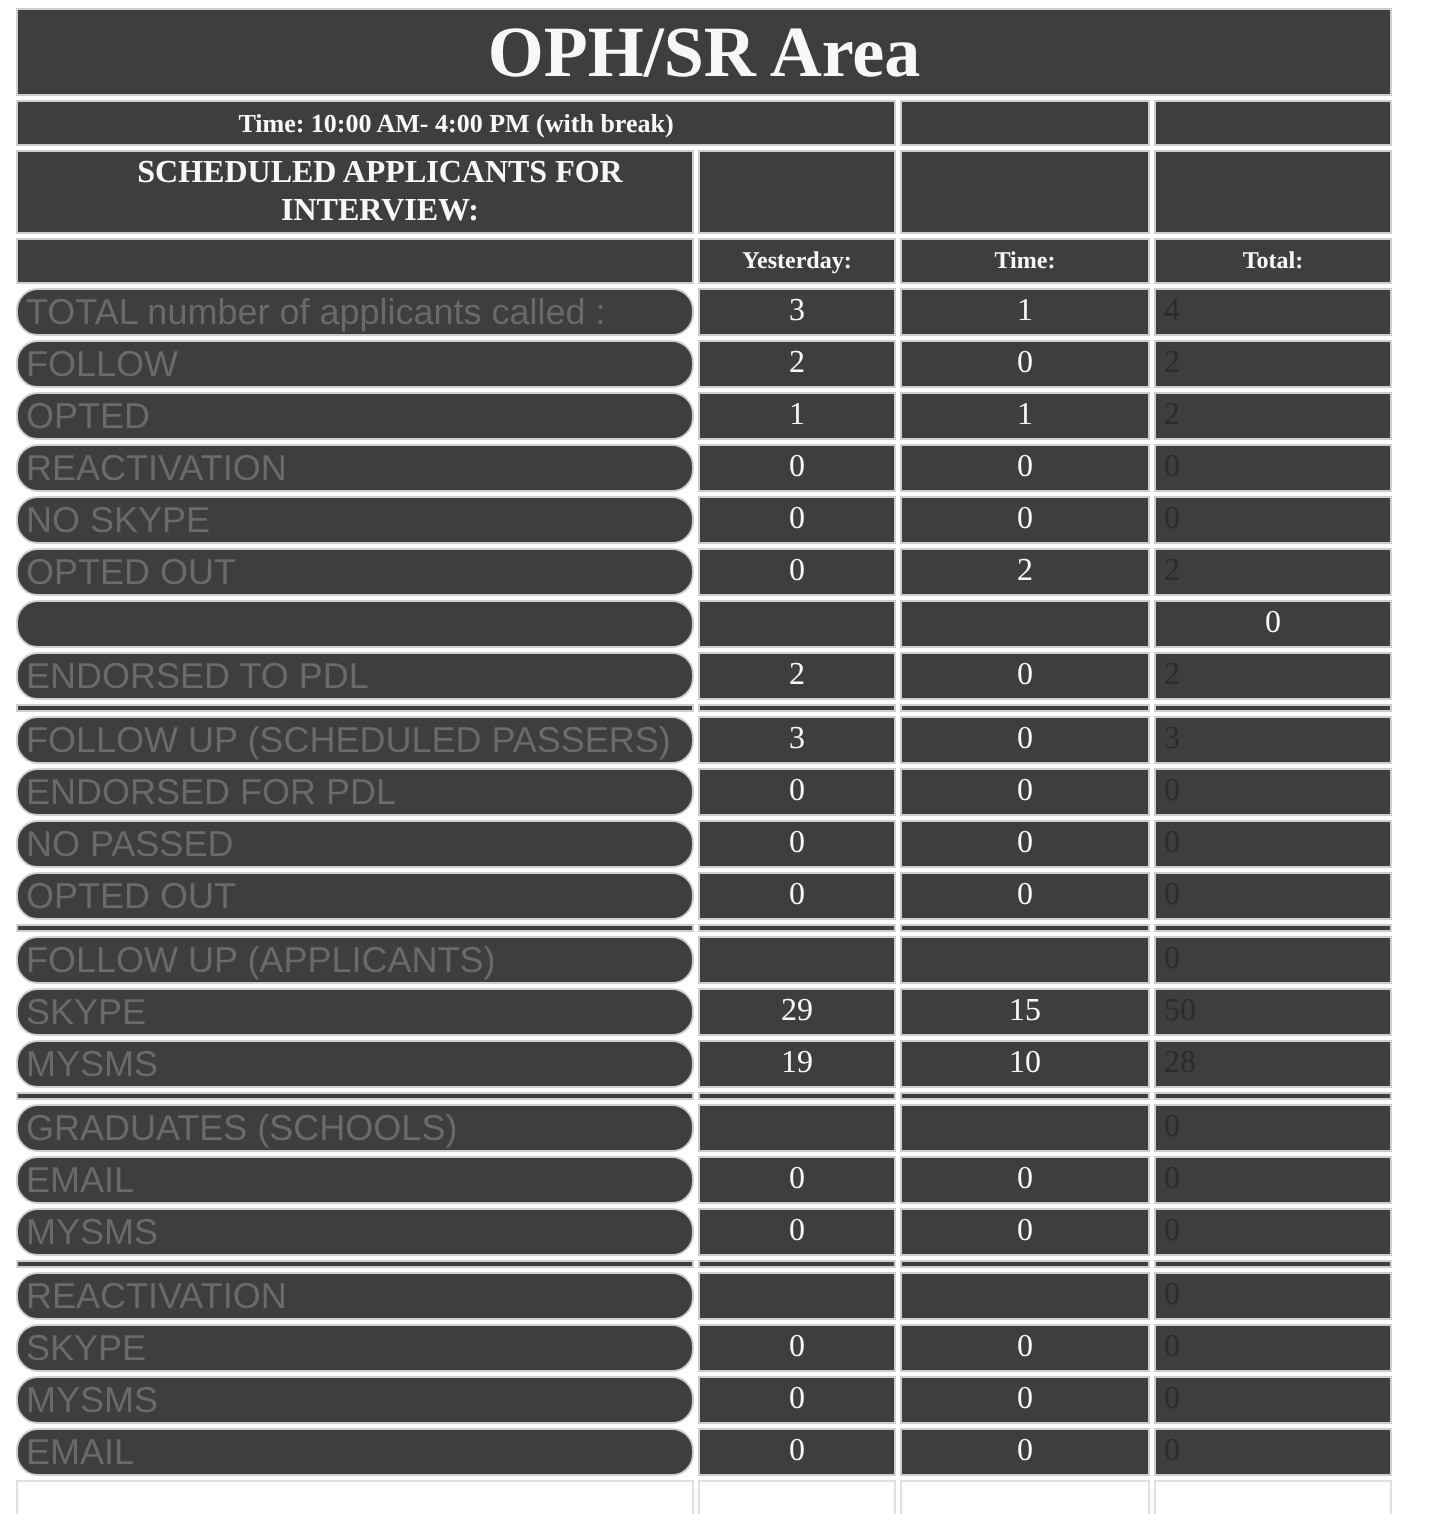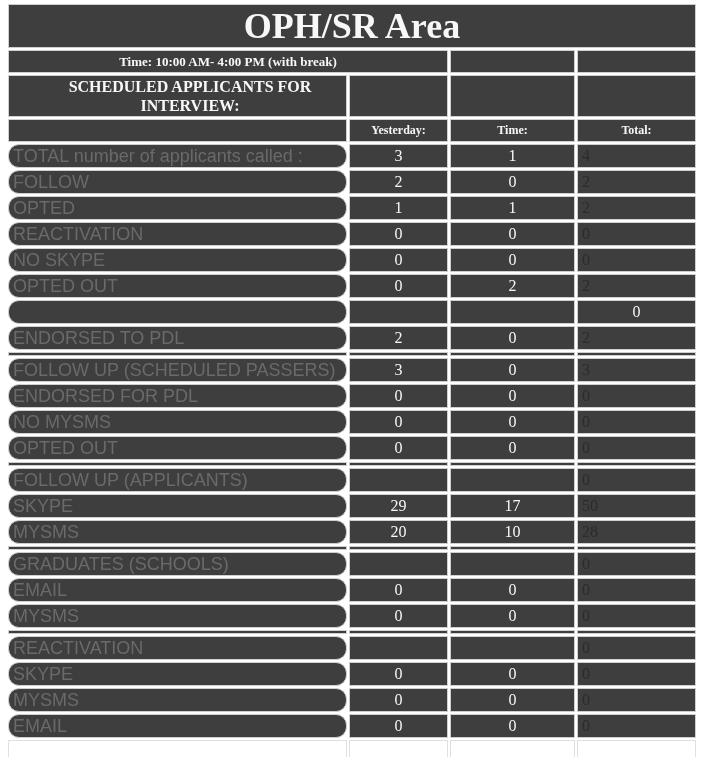--- a/index.html
+++ b/index.html
@@ -181,21 +181,21 @@
         <td class="num-cell">0</td>
         <td class="total-cell">3</td>
       </tr>
       <tr>
         <td class="label-cell">ENDORSED FOR PDL</td>
         <td class="num-cell">0</td>
         <td class="num-cell">0</td>
         <td class="total-cell">0</td>
       </tr>
       <tr>
-        <td class="label-cell">NO MYSMS</td>
+        <td class="label-cell">NO PASSED</td>
         <td class="num-cell">0</td>
         <td class="num-cell">0</td>
         <td class="total-cell">0</td>
       </tr>
       <tr>
         <td class="label-cell">OPTED OUT</td>
         <td class="num-cell">0</td>
         <td class="num-cell">0</td>
         <td class="total-cell">0</td>
       </tr>
@@ -207,26 +207,26 @@
       </tr>
       <tr>
         <td class="label-cell">FOLLOW UP (APPLICANTS)</td>
         <td class="num-cell"></td>
         <td class="num-cell"></td>
         <td class="total-cell">0</td>
       </tr>
       <tr>
         <td class="label-cell">SKYPE</td>
         <td class="num-cell">29</td>
-        <td class="num-cell">17</td>
+        <td class="num-cell">15</td>
         <td class="total-cell">50</td>
       </tr>
       <tr>
         <td class="label-cell">MYSMS</td>
-        <td class="num-cell">20</td>
+        <td class="num-cell">19</td>
         <td class="num-cell">10</td>
         <td class="total-cell">28</td>
       </tr>
       <tr>
         <td class="sep-cell"></td>
         <td class="sep-cell"></td>
         <td class="sep-cell"></td>
         <td class="sep-cell"></td>
       </tr>
       <tr>

